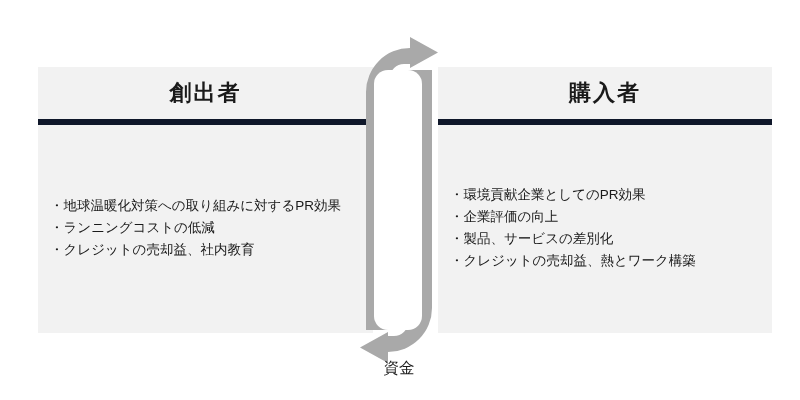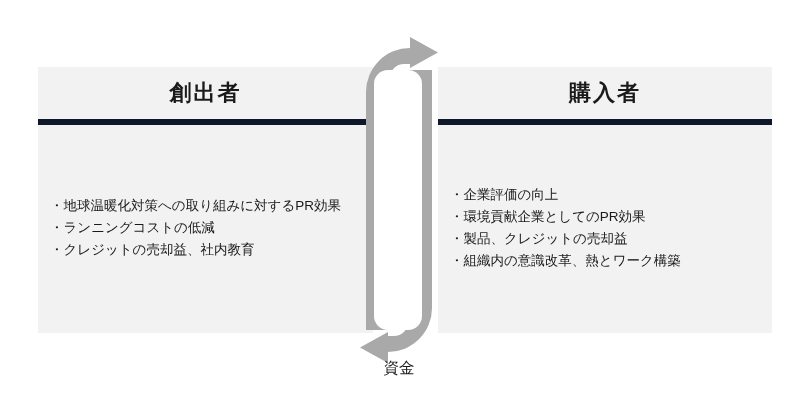--- a/index.html
+++ b/index.html
@@ -39,24 +39,24 @@
     <div class="box-body">
         <div class="list-item">・地球温暖化対策への取り組みに対するPR効果</div>
         <div class="list-item">・ランニングコストの低減</div>
         <div class="list-item">・クレジットの売却益、社内教育</div>
       </div>
   </div>
 
   <div class="box right">
     <div class="box-title">購入者</div>
     <div class="box-body">
+        <div class="list-item">・環境貢献企業としてのPR効果</div>
         <div class="list-item">・企業評価の向上</div>
-        <div class="list-item">・環境貢献企業としてのPR効果</div>
-        <div class="list-item">・製品、クレジットの売却益</div>
-        <div class="list-item">・組織内の意識改革、熱とワーク構築</div>
+        <div class="list-item">・製品、サービスの差別化</div>
+        <div class="list-item">・クレジットの売却益、熱とワーク構築</div>
       </div>
   </div>
 
   <svg class="arrows" width="800" height="400" viewBox="0 0 800 400">
     <path fill="#a9a9a9" d="M 366 330 L 366 92 A 44 44 0 0 1 410 48 L 410 37 L 438 52.5 L 410 68
              L 410 64 L 404 64 A 14 14 0 0 0 390 78 L 390 330 Z"></path>
     <path fill="#a9a9a9" transform="rotate(180 399 200)" d="M 366 330 L 366 92 A 44 44 0 0 1 410 48 L 410 37 L 438 52.5 L 410 68
              L 410 64 L 404 64 A 14 14 0 0 0 390 78 L 390 330 Z"></path>
     <rect x="374" y="70" width="48" height="260" rx="14" fill="#ffffff"></rect>
   </svg>

